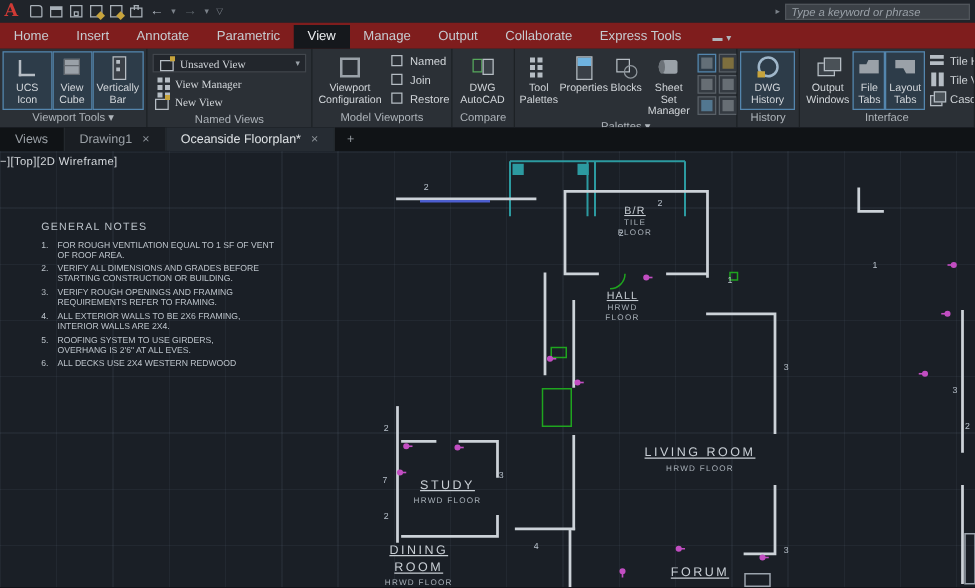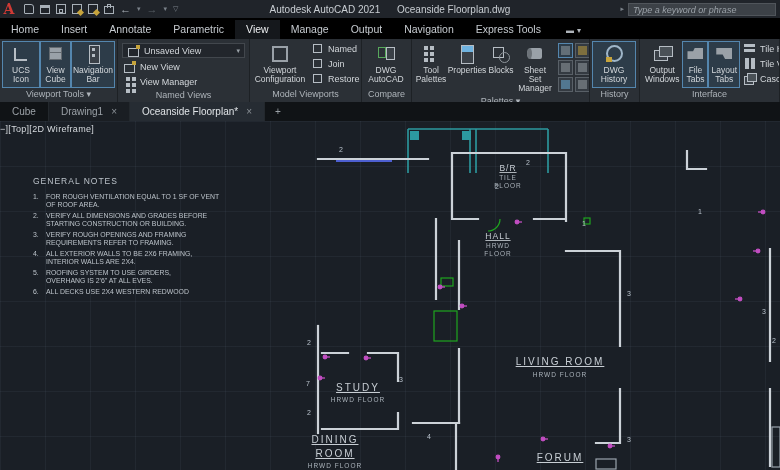--- a/index.html
+++ b/index.html
@@ -23,21 +23,21 @@
   .qa-arrow { color:#aeb6be; font-size:11px; line-height:10px; }
   .qa-arrow.dim { color:#596067; }
   .qa-caret { color:#7b828a; font-size:7px; }
   .title-center { position:absolute; left:0; right:0; text-align:center; pointer-events:none; }
   .title-center .doc { margin-left:14px; }
   .search-wrap { margin-left:auto; display:flex; align-items:center; gap:4px; padding-right:4px; }
   .search-box { width:148px; height:13px; background:#3c4147; border:1px solid #50555b;
                 color:#9aa1a8; font-style:italic; font-size:9px; line-height:12px; padding:0 4px; }
 
   
-  .tabrow { height:21px; background:#000000; display:flex; align-items:flex-end; color:#c6cbd0; font-size:10.5px; }
+  .tabrow { height:21px; background:#7f1d1d; display:flex; align-items:flex-end; color:#c6cbd0; font-size:10.5px; }
   .rtab { padding:3px 11px 4px; cursor:default; }
   .rtab.active { background:#15181c; color:#eceef0; }
   .ribbon-min { margin-left:8px; padding:0 6px 4px; color:#aeb4ba; font-size:8px; display:flex; gap:3px; align-items:center; }
 
   
   .ribbon { height:63px; background:#2b3036; display:flex; overflow:hidden; }
   .panel { height:63px; border-right:1px solid #1d2125; display:flex; flex-direction:column; overflow:hidden; flex:none; }
   .panel-body { flex:1; display:flex; align-items:stretch; padding:2px 2px 0; }
   .panel-label { height:14px; font-size:9px; color:#aeb4ba; text-align:center; line-height:13px;
                  white-space:nowrap; overflow:hidden; }
@@ -153,39 +153,35 @@
       <span class="qa-ic save"></span>
       <span class="qa-ic pen"></span>
       <span class="qa-ic pen"></span>
       <span class="qa-ic plot"></span>
       <span class="qa-arrow">←</span>
       <span class="qa-caret">▾</span>
       <span class="qa-arrow dim">→</span>
       <span class="qa-caret">▾</span>
       <span class="qa-caret">▽</span>
     </div>
-    <div class="title-center">
-      <span>Autodesk AutoCAD 2021</span>
-      <span class="doc">Oceanside Floorplan.dwg</span>
-    </div>
     <div class="search-wrap">
       <span class="qa-caret">▸</span>
       <div class="search-box">Type a keyword or phrase</div>
     </div>
   </div>
 
   <div class="tabrow">
     <div class="rtab">Home</div>
     <div class="rtab">Insert</div>
     <div class="rtab">Annotate</div>
     <div class="rtab">Parametric</div>
     <div class="rtab active">View</div>
     <div class="rtab">Manage</div>
     <div class="rtab">Output</div>
-    <div class="rtab">Navigation</div>
+    <div class="rtab">Collaborate</div>
     <div class="rtab">Express Tools</div>
     <div class="ribbon-min">
         <span>▬</span>
         <span>▾</span>
       </div>
   </div>
 
   <div class="ribbon">
 
     <div class="panel" style="width:118px">
@@ -193,40 +189,40 @@
         <div class="bigbtn hl" style="width:42px">
           <span class="ic20 ic-axes"></span>
           <span class="cap">UCS Icon</span>
         </div>
         <div class="bigbtn hl" style="width:34px">
           <span class="ic20 ic-cube"></span>
           <span class="cap">View Cube</span>
         </div>
         <div class="bigbtn hl" style="width:44px">
           <span class="ic20 ic-navbar"></span>
-          <span class="cap">Navigation Bar</span>
+          <span class="cap">Vertically Bar</span>
         </div>
       </div>
       <div class="panel-label">Viewport Tools ▾</div>
     </div>
 
     <div class="panel" style="width:132px">
-      <div class="panel-body col" style="display:flex; flex-direction:column;">
+      <div class="panel-body col" style="display:flex; flex-direction:column;font-family:Liberation Serif, serif;">
         <div class="dropdown">
           <span class="ic14 ic-camflag"></span>
           <span>Unsaved View</span>
           <span class="dd-caret">▾</span>
         </div>
         <div class="smallrow">
+          <span class="ic14 ic-grid"></span>
+          <span>View Manager</span>
+        </div>
+        <div class="smallrow">
           <span class="ic14 ic-camflag"></span>
           <span>New View</span>
-        </div>
-        <div class="smallrow">
-          <span class="ic14 ic-grid"></span>
-          <span>View Manager</span>
         </div>
       </div>
       <div class="panel-label">Named Views</div>
     </div>
 
     <div class="panel" style="width:112px">
       <div class="panel-body">
         <div class="bigbtn" style="width:56px">
           <span class="ic20 ic-rect-thick"></span>
           <span class="cap">Viewport Configuration</span>
@@ -327,21 +323,21 @@
             <span>Cascade</span>
           </div>
         </div>
       </div>
       <div class="panel-label">Interface</div>
     </div>
   </div>
 
   <div class="filetabs">
     <div class="ftab">
-      <span>Cube</span>
+      <span>Views</span>
     </div>
     <div class="ftab mid">
       <span>Drawing1</span>
       <span class="x">×</span>
     </div>
     <div class="ftab active">
       <span>Oceanside Floorplan*</span>
       <span class="x">×</span>
     </div>
     <div class="ftab-plus">+</div>

